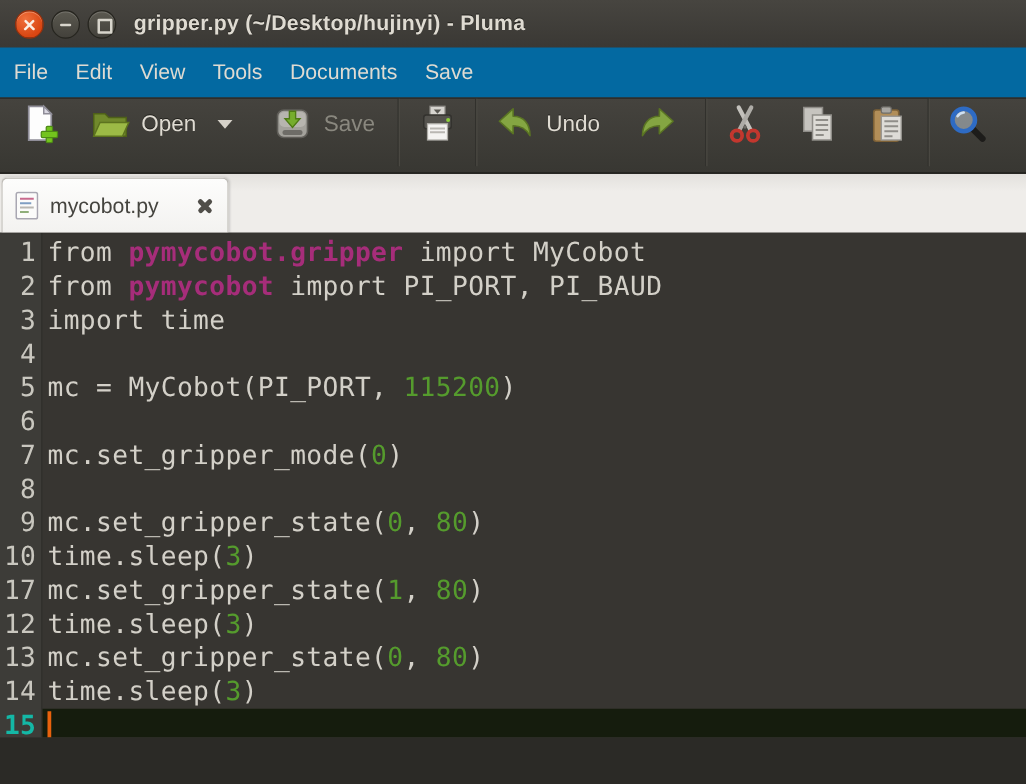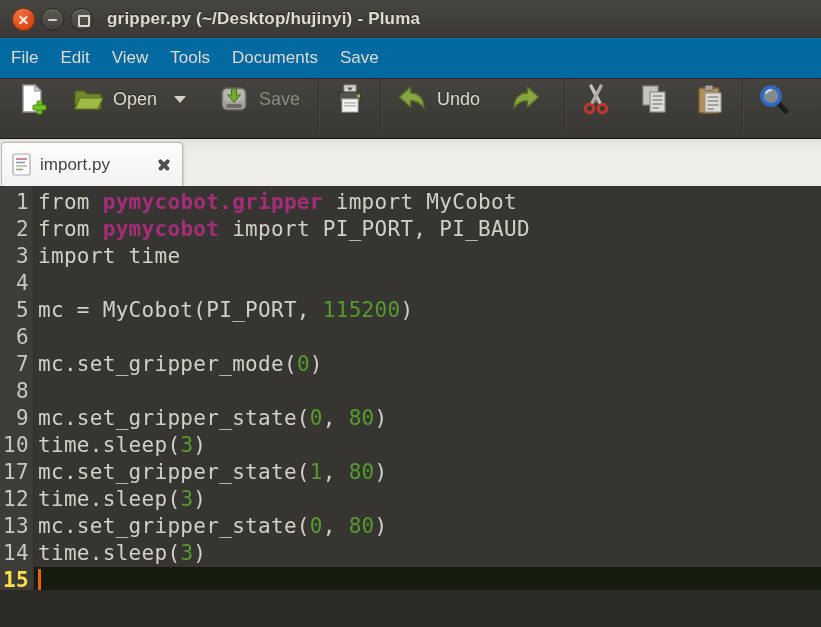--- a/index.html
+++ b/index.html
@@ -188,42 +188,42 @@
 
   <div class="tabstrip">
     <div class="tab">
       <svg width="19" height="23" viewBox="0 0 19 23">
         <rect x="1" y="1" width="17" height="21" rx="1.5" fill="#fbfbfa" stroke="#a9a7b2" stroke-width="1.2"></rect>
         <line x1="4" y1="6" x2="15" y2="6" stroke="#c86a8e" stroke-width="1.6"></line>
         <line x1="4" y1="9.5" x2="13" y2="9.5" stroke="#7f9ec2" stroke-width="1.6"></line>
         <line x1="4" y1="13" x2="15" y2="13" stroke="#b9b7b2" stroke-width="1.6"></line>
         <line x1="4" y1="16.5" x2="11" y2="16.5" stroke="#8fae7a" stroke-width="1.6"></line>
       </svg>
-      <span class="tab-label">import.py</span>
+      <span class="tab-label">mycobot.py</span>
       <span class="tab-close"></span>
     </div>
   </div>
 
   <div class="editor" id="editor" style="background: rgb(55, 53, 49);">
     <div class="gutter" id="gutter" style="background: rgb(61, 60, 56); color: rgb(201, 199, 191);">
         <div class="ln">1</div>
         <div class="ln">2</div>
         <div class="ln">3</div>
         <div class="ln">4</div>
         <div class="ln">5</div>
         <div class="ln">6</div>
         <div class="ln">7</div>
         <div class="ln">8</div>
         <div class="ln">9</div>
         <div class="ln">10</div>
         <div class="ln">17</div>
         <div class="ln">12</div>
         <div class="ln">13</div>
         <div class="ln">14</div>
-        <div class="ln" style="color: #fde047; font-weight: 700;">15</div>
+        <div class="ln" style="color: #14b8a6; font-weight: 700;">15</div>
       </div>
     <div class="codecol" id="codecol" style="color: rgb(211, 208, 200);">
         <div class="codeline"><span>from </span><span style="color: rgb(166, 45, 122); font-weight: 700;">pymycobot.gripper</span><span> import MyCobot</span></div>
         <div class="codeline"><span>from </span><span style="color: rgb(166, 45, 122); font-weight: 700;">pymycobot</span><span> import PI_PORT, PI_BAUD</span></div>
         <div class="codeline"><span>import time</span></div>
         <div class="codeline"></div>
         <div class="codeline"><span>mc = MyCobot(PI_PORT, </span><span style="color: rgb(85, 155, 45);">115200</span><span>)</span></div>
         <div class="codeline"></div>
         <div class="codeline"><span>mc.set_gripper_mode(</span><span style="color: rgb(85, 155, 45);">0</span><span>)</span></div>
         <div class="codeline"></div>

